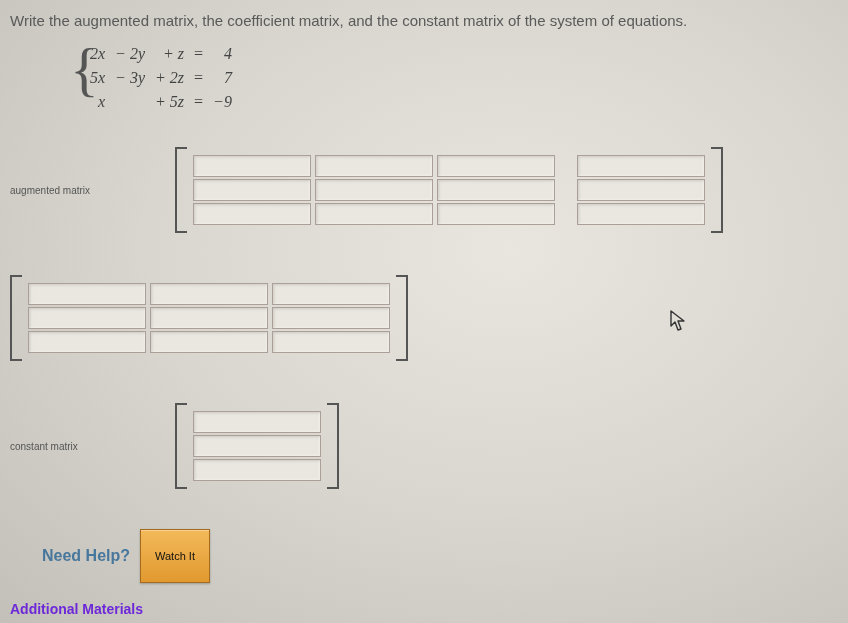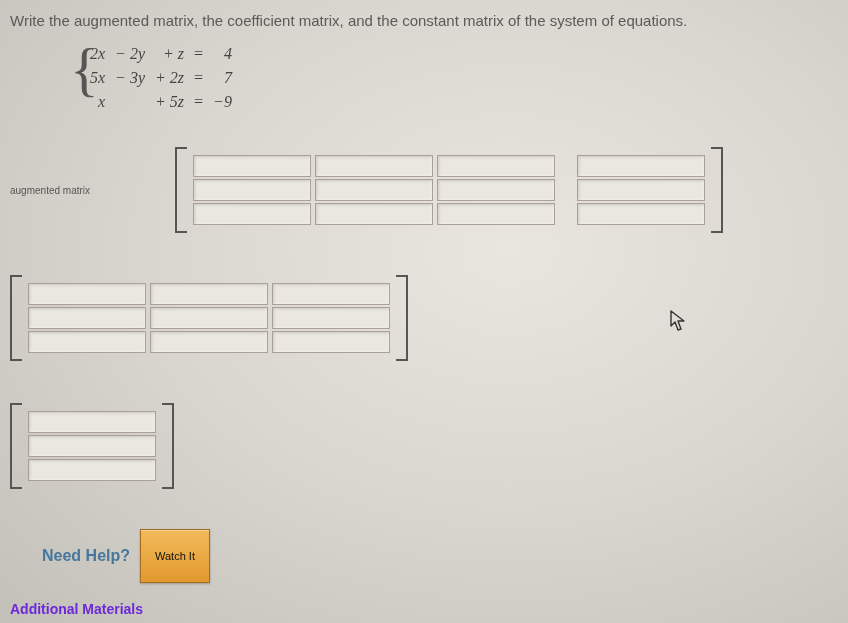--- a/index.html
+++ b/index.html
@@ -176,20 +176,21 @@
         <input class="cell w" style="">
         <input class="cell w" style="">
         <input class="cell w" style="">
       </div>
     </div>
     <div class="bracket right"></div>
   </div>
 </div>
 
 <div class="row-block">
+  <div class="label">constant matrix</div>
   <div class="matrix-holder">
     <div class="bracket left"></div>
     <div class="grid">
       <div class="grid-row">
           <input class="cell n" style="">
         </div>
       <div class="grid-row">
           <input class="cell n" style="">
         </div>
       <div class="grid-row">

